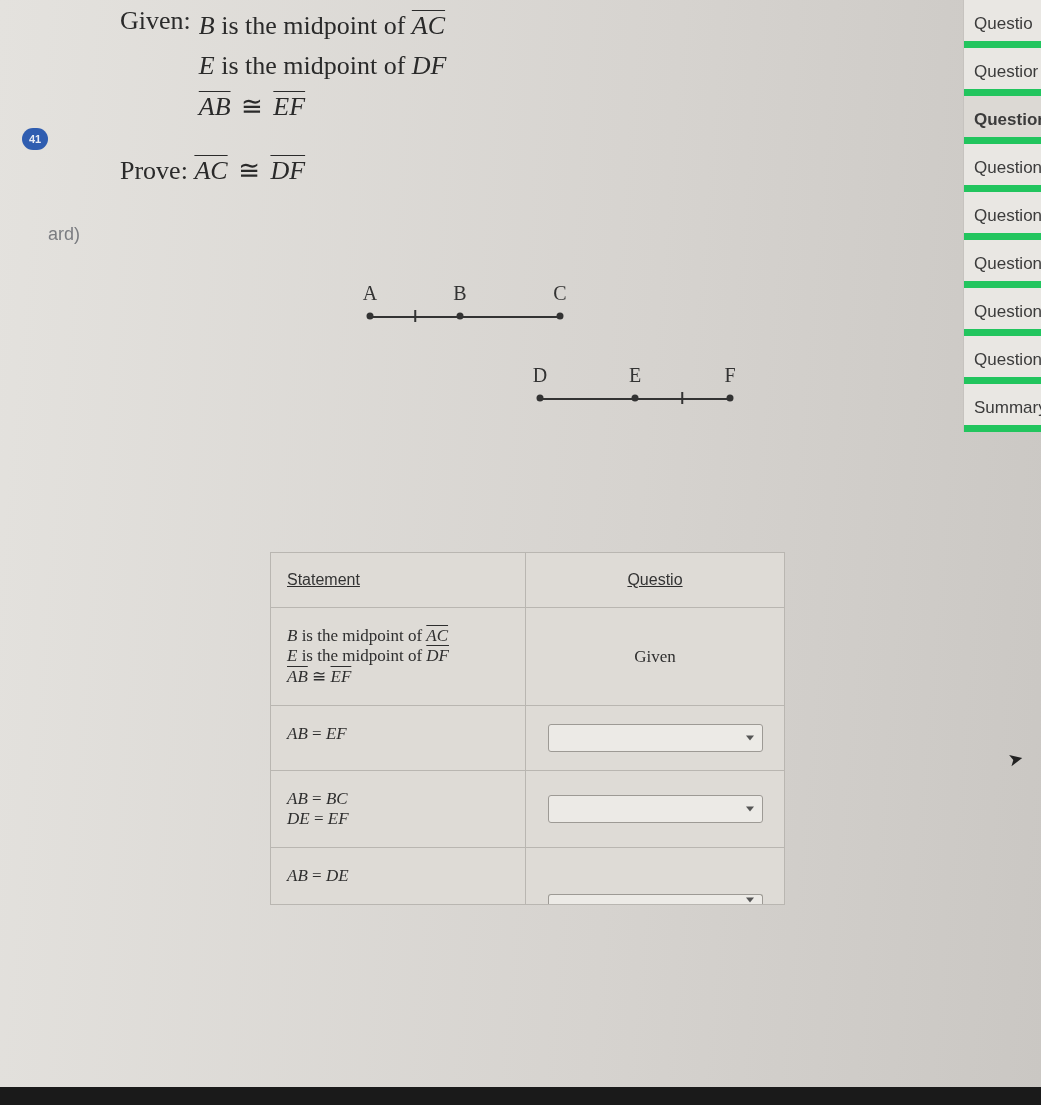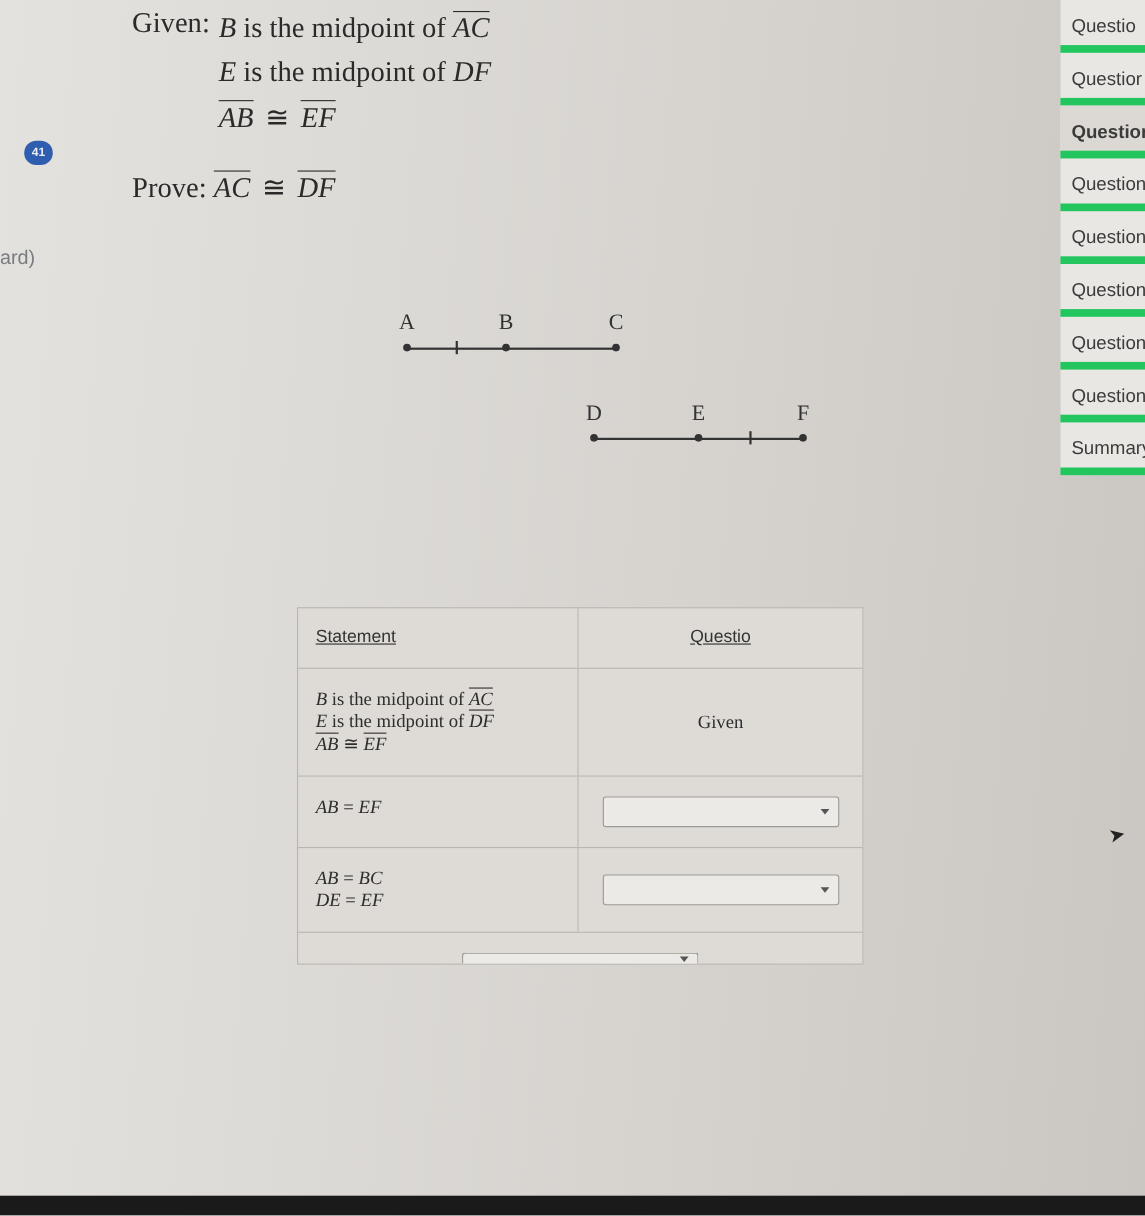--- a/index.html
+++ b/index.html
@@ -24,20 +24,21 @@
     border-radius: 11px;
     color: #e8ecf5;
     font: 600 11px/22px Arial, sans-serif;
     text-align: center;
   }
   .left-ard {
     position: absolute;
     left: 0; top: 224px;
     color: #7a7c80;
     font: 400 18px Arial, sans-serif;
+    padding-left: 48px;
   }
   
   .qnav {
     position: absolute;
     right: 0; top: 0;
     width: 78px;
     background: #e9e7e3;
     border-left: 1px solid #c6c3bf;
     font: 400 17px Arial, sans-serif;
     color: #3b3b3b;
@@ -207,20 +208,21 @@
           <div class="select"></div>
         </div>
       </div>
       <div class="row">
         <div class="cell c-stmt"><span class="mi">AB</span> = <span class="mi">BC</span><br><span class="mi">DE</span> = <span class="mi">EF</span></div>
         <div class="cell c-reason">
           <div class="select"></div>
         </div>
       </div>
       <div class="row">
+        <div class="cell c-stmt"><span class="mi">AB</span> = <span class="mi">DE</span></div>
         <div class="cell c-reason" style="align-items: flex-end; padding-bottom: 0px;">
           <div class="select" style="height: 10px; border-bottom: none; border-radius: 3px 3px 0px 0px;"></div>
         </div>
       </div>
     </div>
 
   <div class="cursor">➤</div>
   <div class="bottom-bar"></div>
 </div>
 

